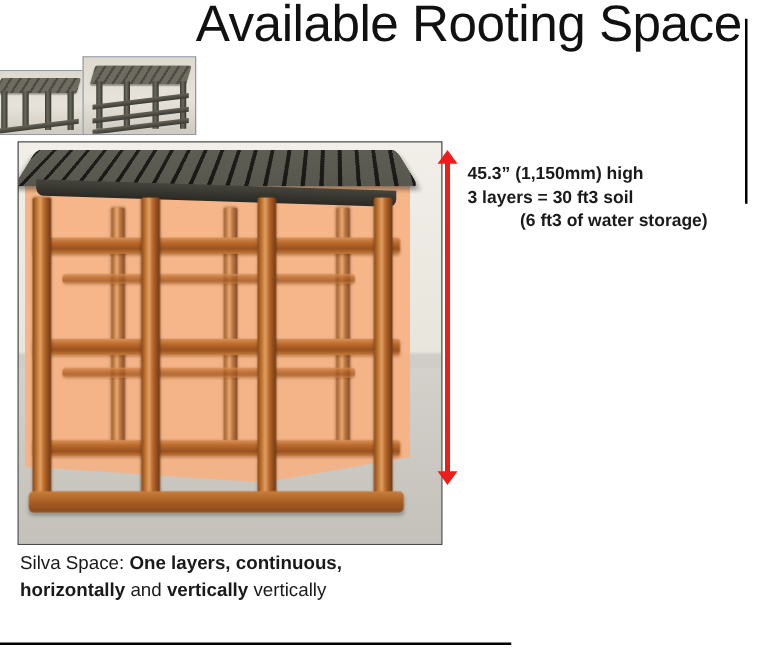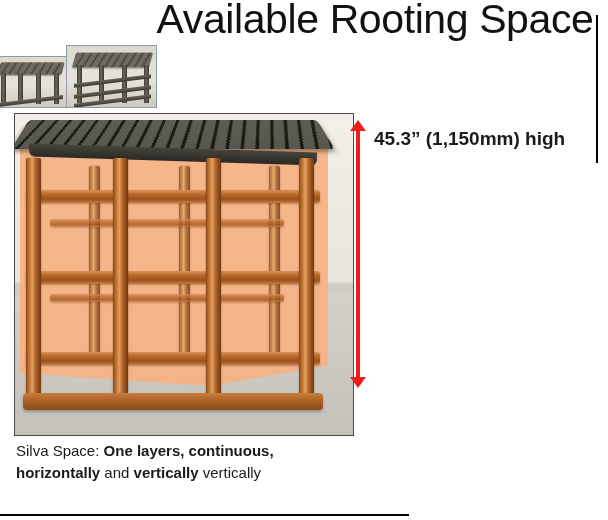--- a/index.html
+++ b/index.html
@@ -233,21 +233,21 @@
     bottom: 0;
     border-top: 11px solid #ef1c1c;
   }
 
   
   #spec-block {
     position: absolute;
     left: 374px;
     top: 129px;
     width: 230px;
-    font-size: 19px;
+    font-size: 14px;
     line-height: 19px;
     font-weight: 600;
     color: #1a1a1a;
   }
   #spec-block .indent {
     padding-left: 42px;
   }
 
   
   #caption {
@@ -344,20 +344,22 @@
 </div>
 
 <div id="height-arrow">
   <div class="head up"></div>
   <div class="shaft"></div>
   <div class="head down"></div>
 </div>
 
 <div id="spec-block">
   <div>45.3” (1,150mm)  high</div>
+  <div>3 layers = 30 ft3 soil</div>
+  <div class="indent">(6 ft3 of water storage)</div>
 </div>
 
 <div id="caption">
   <span>Silva Space: </span><b>One layers,  continuous,</b><br><b>horizontally</b><span> and </span><b>vertically</b><span> vertically</span><br>
 </div>
 
 <div id="bottom-rule"></div>
 <div id="right-rule"></div>
 
 </body></html>

